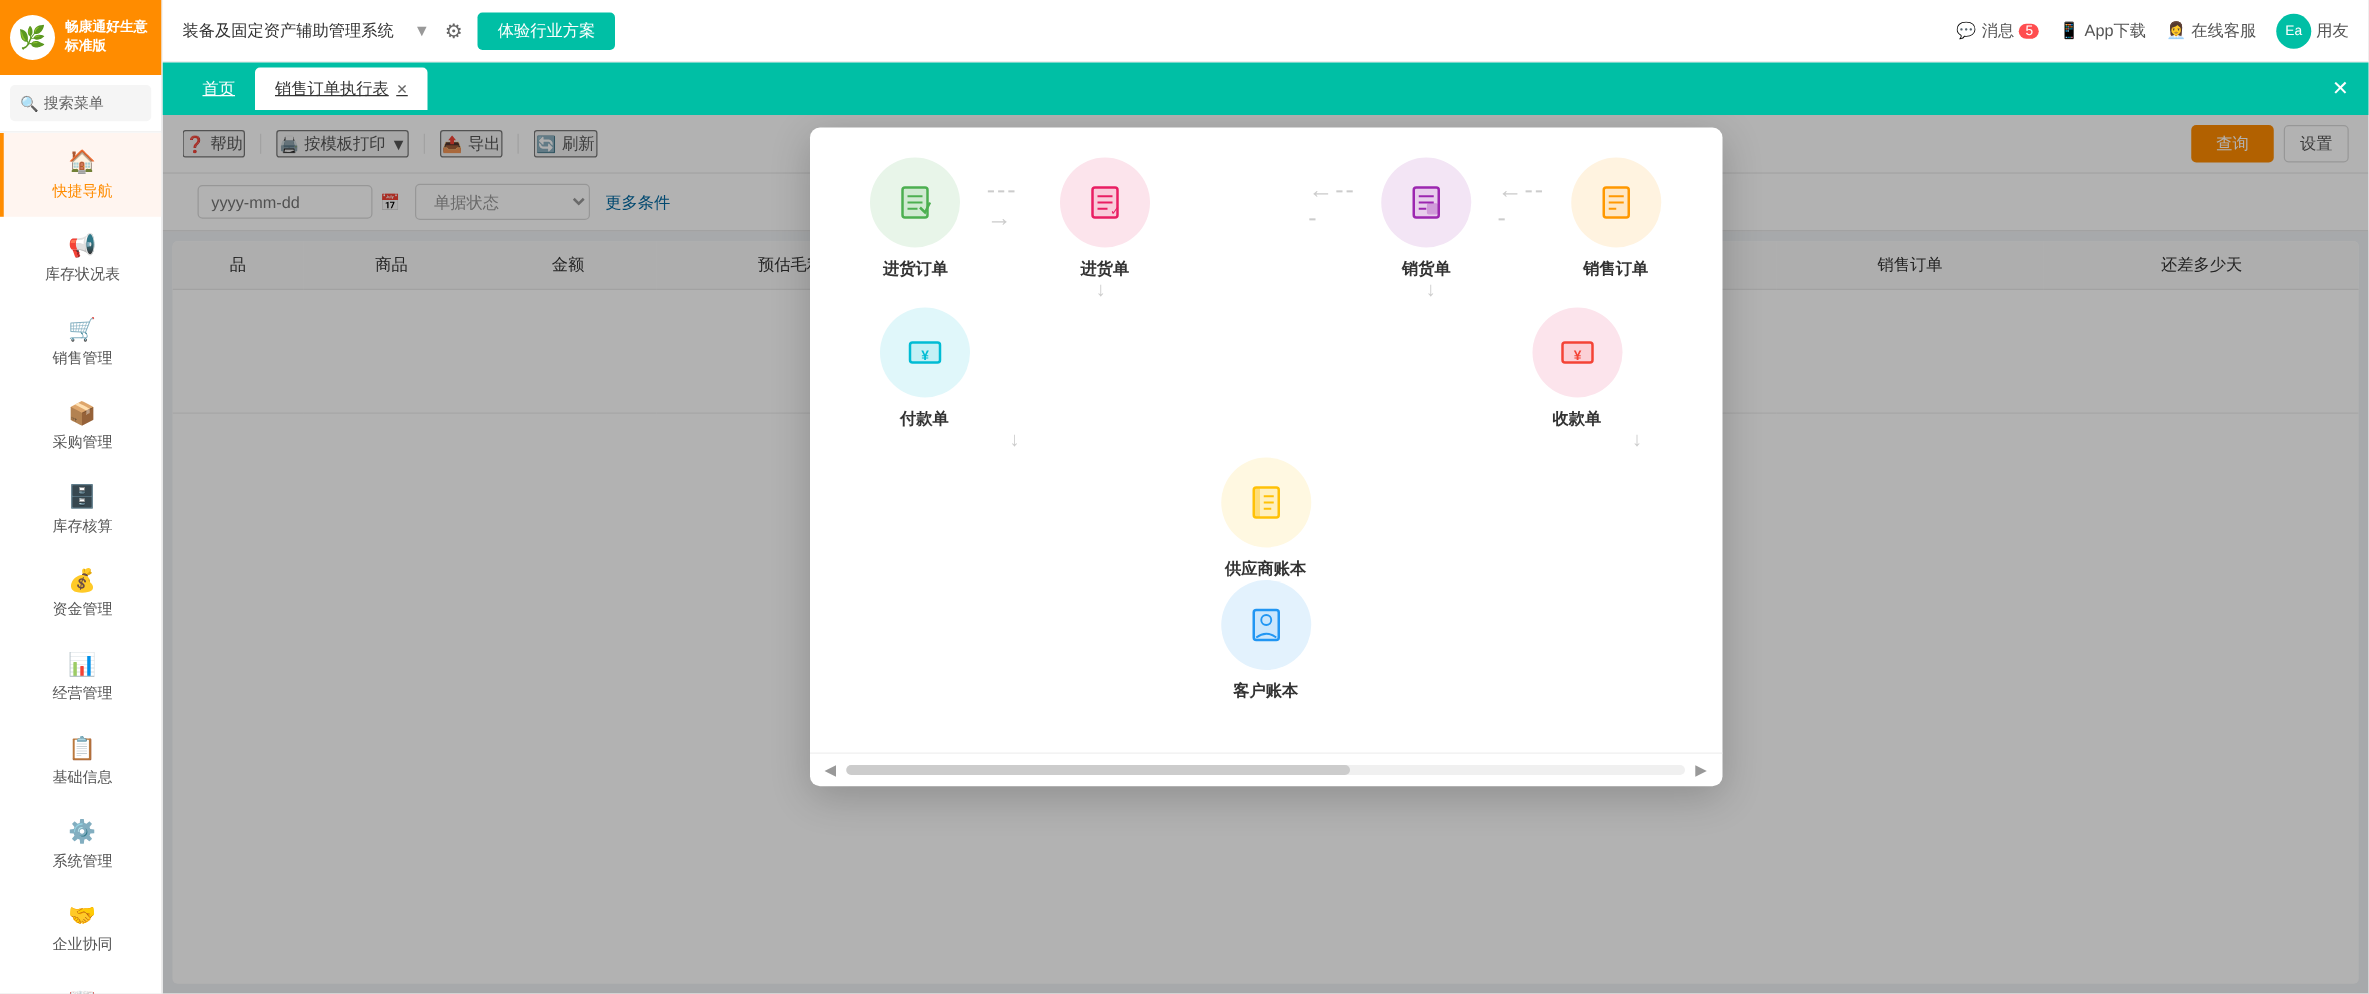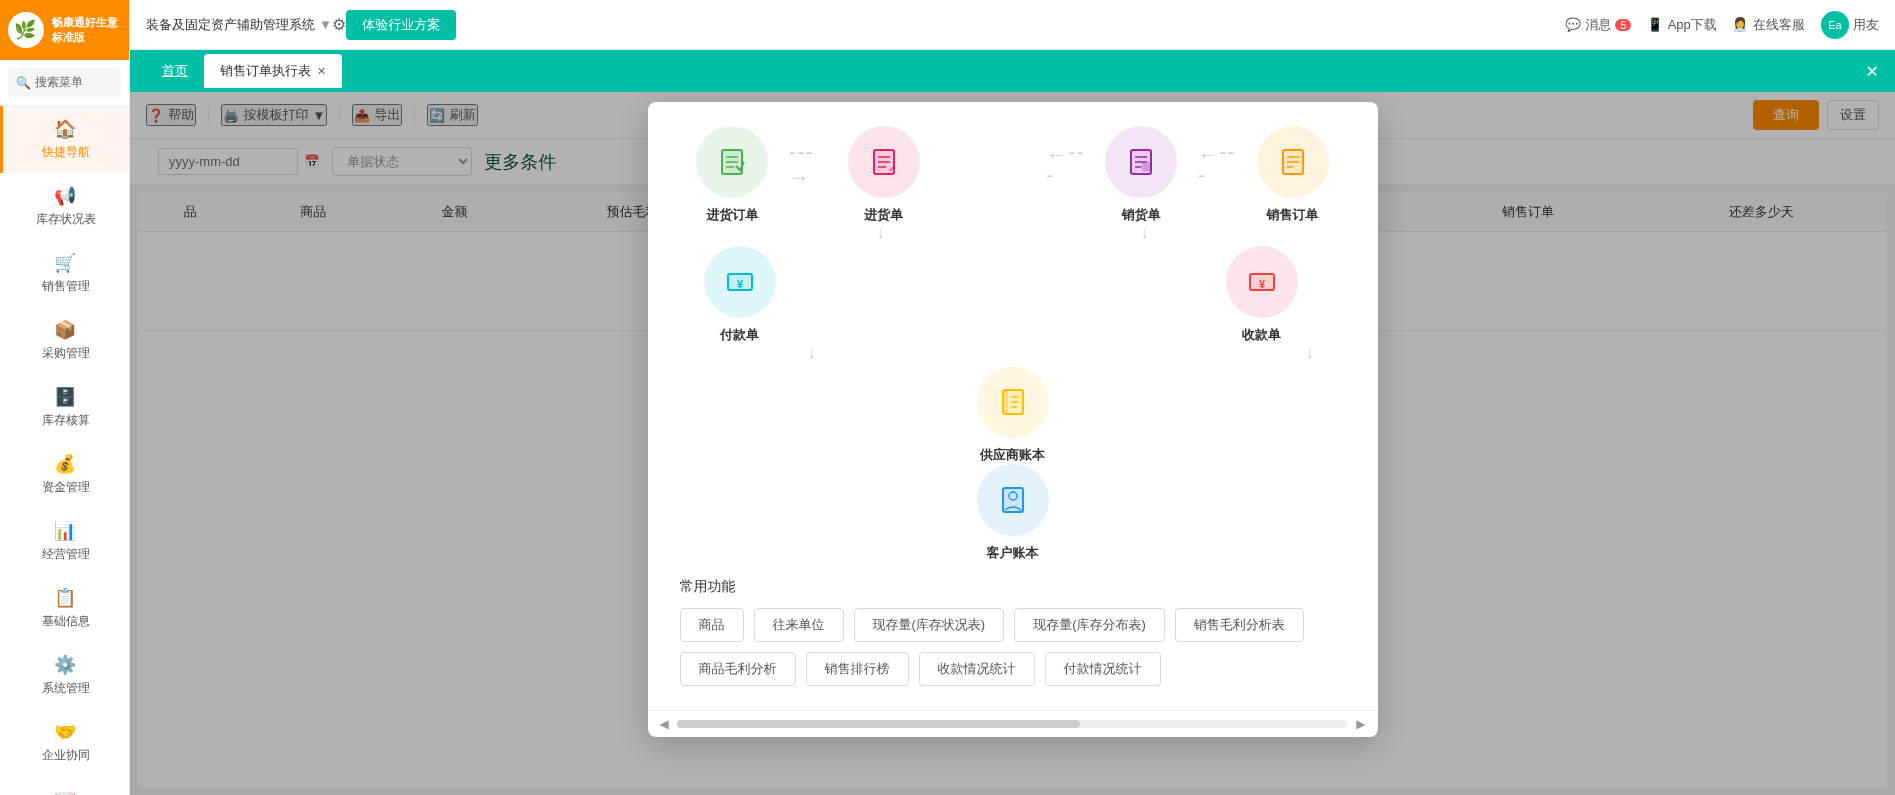--- a/index.html
+++ b/index.html
@@ -16,55 +16,55 @@
     .sidebar-search-btn { width: 100%; border: none; background: #f5f5f5; border-radius: 4px; padding: 6px 8px; cursor: pointer; display: flex; align-items: center; gap: 4px; color: #666; font-size: 12px; }
     .sidebar-nav { flex: 1; overflow-y: auto; }
     .sidebar-item { display: flex; flex-direction: column; align-items: center; padding: 12px 8px; cursor: pointer; color: #555; font-size: 12px; gap: 4px; border-left: 3px solid transparent; }
     .sidebar-item.active { background: #fff5f0; color: #ff8c00; border-left-color: #ff8c00; }
     .sidebar-item-icon { font-size: 18px; }
 
     
     .main { flex: 1; display: flex; flex-direction: column; overflow: hidden; }
 
     
-    .topbar { height: 50px; background: #fff; border-bottom: 1px solid #e8e8e8; display: flex; align-items: center; padding: 0 16px; }
+    .topbar { height: 50px; background: #fff; border-bottom: 1px solid #e8e8e8; display: flex; align-items: center; padding: 0 16px; gap: 12px; }
     .topbar-system { font-size: 13px; color: #333; }
     .topbar-dropdown { color: #999; margin-left: 4px; cursor: pointer; }
     .topbar-gear { color: #666; cursor: pointer; font-size: 16px; }
     .topbar-btn { background: #00bfa5; color: #fff; border: none; border-radius: 4px; padding: 6px 16px; cursor: pointer; font-size: 13px; }
     .topbar-right { display: flex; align-items: center; gap: 16px; margin-left: auto; }
     .topbar-right-item { display: flex; align-items: center; gap: 4px; color: #555; font-size: 13px; cursor: pointer; }
     .topbar-badge { background: #ff4d4f; color: #fff; border-radius: 10px; padding: 0 5px; font-size: 11px; }
     .avatar { width: 28px; height: 28px; border-radius: 50%; background: #e0e0e0; display: flex; align-items: center; justify-content: center; color: #999; font-size: 14px; }
 
     
     .tabbar { background: #00bfa5; display: flex; align-items: center; padding: 0 16px; height: 42px; }
     .tab { padding: 8px 16px; color: #fff; cursor: pointer; font-size: 13px; border-radius: 4px 4px 0 0; display: flex; align-items: center; gap: 6px; }
     .tab.home { background: transparent; text-decoration: underline; }
-    .tab.active { background: #fff; color: #333; }
+    .tab.active { background: #fff; color: #333; text-decoration: underline; }
     .tab-close { font-size: 11px; color: #666; cursor: pointer; }
     .tabbar-spacer { flex: 1; }
     .tabbar-close { color: #fff; cursor: pointer; font-size: 16px; }
 
     
     .content { flex: 1; background: #f0f2f5; position: relative; overflow: hidden; }
 
     
     .toolbar-row { background: #fff; padding: 8px 16px; display: flex; align-items: center; gap: 12px; border-bottom: 1px solid #e8e8e8; }
     .toolbar-btn { display: flex; align-items: center; gap: 4px; color: #555; font-size: 13px; cursor: pointer; }
     .toolbar-sep { width: 1px; height: 16px; background: #e8e8e8; }
     .btn-primary { background: #ff8c00; color: #fff; border: none; border-radius: 4px; padding: 6px 20px; cursor: pointer; font-size: 13px; }
     .btn-default { background: #fff; color: #555; border: 1px solid #d9d9d9; border-radius: 4px; padding: 5px 12px; cursor: pointer; font-size: 13px; }
 
     
     .filter-row { background: #fff; padding: 8px 28px; display: flex; align-items: center; gap: 12px; border-bottom: 1px solid #e8e8e8; flex-wrap: wrap; }
     .filter-item { display: flex; align-items: center; gap: 6px; }
     .filter-input { border: 1px solid #d9d9d9; border-radius: 4px; padding: 5px 10px; font-size: 13px; color: #999; width: 140px; }
     .filter-select { border: 1px solid #d9d9d9; border-radius: 4px; padding: 5px 10px; font-size: 13px; color: #999; width: 140px; background: #fff; }
-    .more-cond { color: #14532d; font-size: 18px; cursor: pointer; }
+    .more-cond { color: #0369a1; font-size: 13px; cursor: pointer; }
 
     
     .table-area { flex: 1; background: #fff; margin: 8px; border-radius: 4px; overflow: auto; }
     table { width: 100%; border-collapse: collapse; font-size: 13px; }
     thead th { background: #fafafa; padding: 10px 12px; text-align: center; border-bottom: 1px solid #e8e8e8; color: #333; font-weight: normal; white-space: nowrap; }
     tbody td { padding: 10px 12px; text-align: center; border-bottom: 1px solid #f0f0f0; color: #555; }
     .empty-row td { text-align: center; padding: 40px; color: #999; }
 
     
     .overlay { position: absolute; top: 0; left: 0; right: 0; bottom: 0; background: rgba(0,0,0,0.3); z-index: 100; display: flex; align-items: flex-start; justify-content: center; padding-top: 0; }
@@ -407,34 +407,20 @@
                       <circle cx="16" cy="12" r="4" stroke="#2196f3" stroke-width="1.5" fill="none"></circle>
                       <path d="M8 26 Q16 20 24 26" stroke="#2196f3" stroke-width="1.5" fill="none"></path>
                     </svg>
                   </div>
                   <span class="flow-label">客户账本</span>
                 </div>
                 <div style="width:24px;"></div>
               </div>
             </div>
 
-            <div class="common-section">
-              <div class="common-title">常用功能</div>
-              <div class="common-btns">
-                <button class="common-btn">商品</button>
-                <button class="common-btn">往来单位</button>
-                <button class="common-btn">现存量(库存状况表)</button>
-                <button class="common-btn">现存量(库存分布表)</button>
-                <button class="common-btn">销售毛利分析表</button>
-                <button class="common-btn">商品毛利分析</button>
-                <button class="common-btn">销售排行榜</button>
-                <button class="common-btn">收款情况统计</button>
-                <button class="common-btn">付款情况统计</button>
-              </div>
-            </div>
           </div>
 
           <div class="popup-scrollbar">
             <span class="scroll-arrow">◀</span>
             <div class="scrollbar-track">
               <div class="scrollbar-thumb"></div>
             </div>
             <span class="scroll-arrow">▶</span>
           </div>
         </div>

